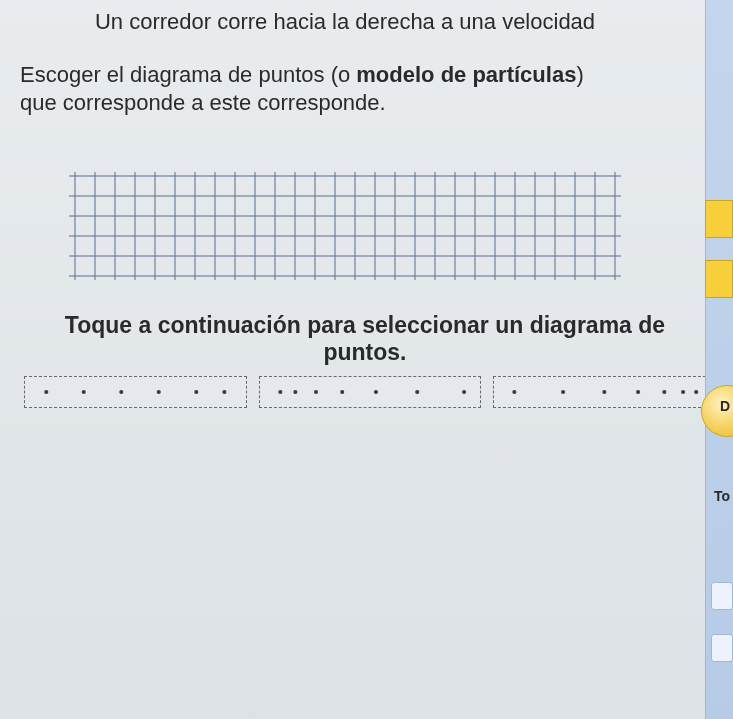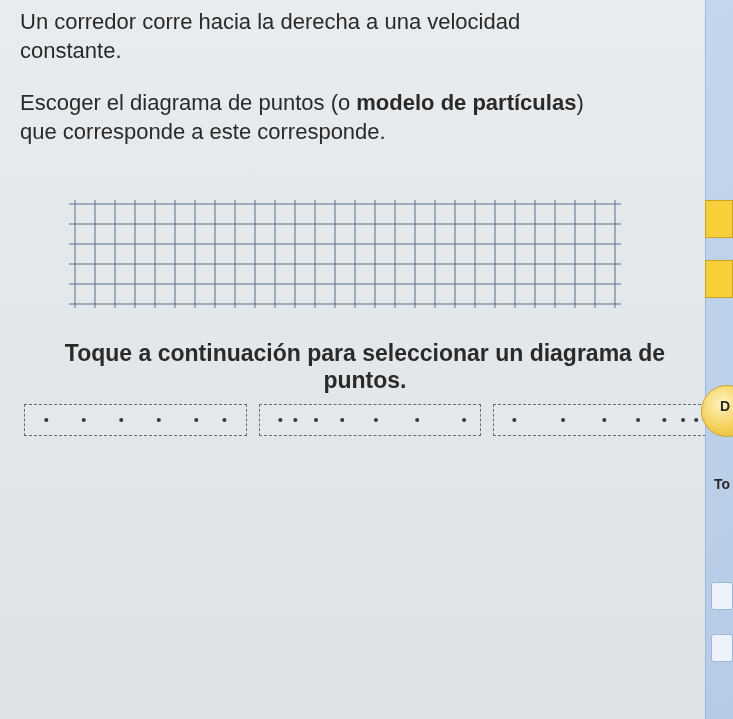--- a/index.html
+++ b/index.html
@@ -13,20 +13,21 @@
   }
   .main {
     padding: 8px 20px 0 20px;
     width: 690px;
   }
   .question-prompt {
     font-size: 22px;
     color: #2a2a2a;
     line-height: 1.3;
     margin-bottom: 24px;
+    text-align: center;
   }
   .question-instruction {
     font-size: 22px;
     color: #2a2a2a;
     line-height: 1.3;
     margin-bottom: 48px;
   }
   .bold { font-weight: 700; }
   .grid-wrap {
     display: flex;
@@ -96,41 +97,40 @@
     border: 1px solid #caa62a;
   }
   .side-letter {
     position: absolute;
     right: 3px;
     font-size: 14px;
     color: #2a2a2a;
     font-weight: 700;
   }
   .side-letter.d { top: 398px; }
-  .side-letter.t { top: 476px; }
+  .side-letter.t { top: 488px; }
   .side-box {
     position: absolute;
     right: 0;
     width: 22px;
     height: 28px;
     background: #eef3fb;
     border: 1px solid #9fb7d8;
     border-radius: 3px;
   }
   .side-box.b1 { top: 582px; }
   .side-box.b2 { top: 634px; }
 </style>
 </head>
 <body>
 
 <div class="main">
 
   <p class="question-prompt">
     <span>Un corredor corre hacia la derecha a una velocidad</span><br>
-    <span>constante.</span>
   </p>
 
   <p class="question-instruction">
     <span>Escoger el diagrama de puntos (o </span><span class="bold">modelo de partículas</span><span>)</span><br>
     <span>que corresponde a este corresponde.</span>
   </p>
 
   <div class="grid-wrap">
     <svg class="grid" width="560" height="120" viewBox="0 0 560 120">
       <g stroke="#5a6f8a" stroke-width="1">

